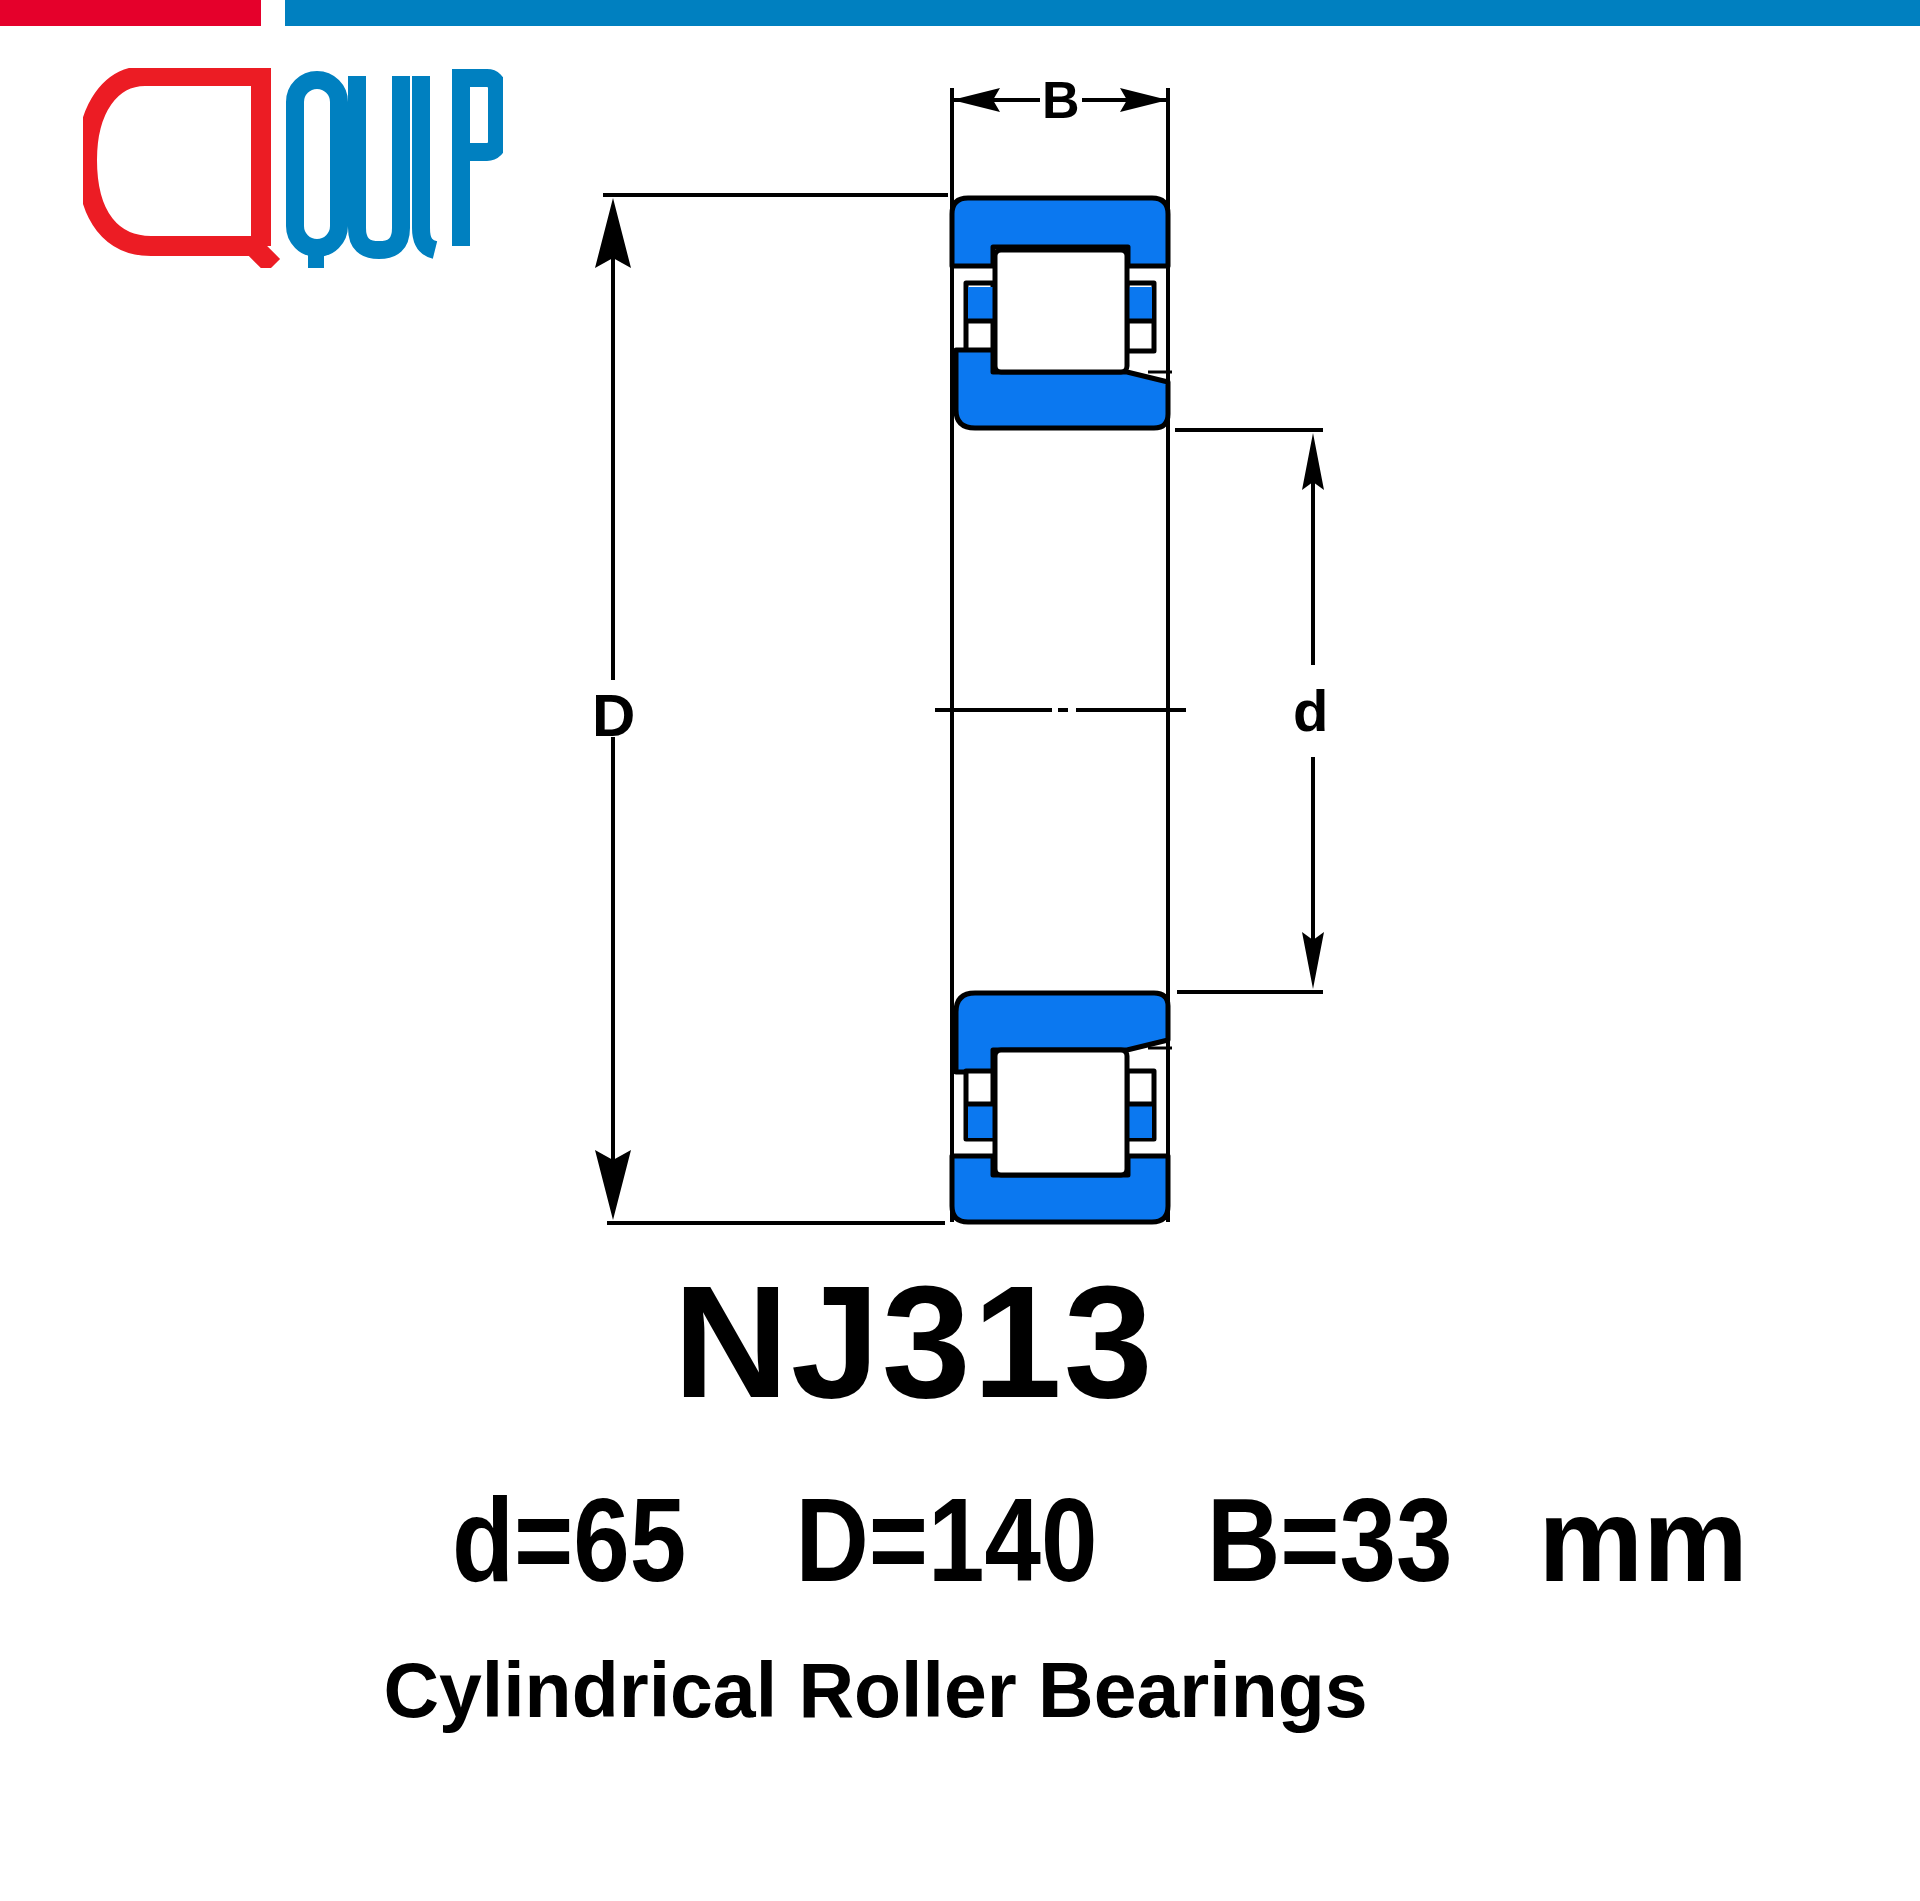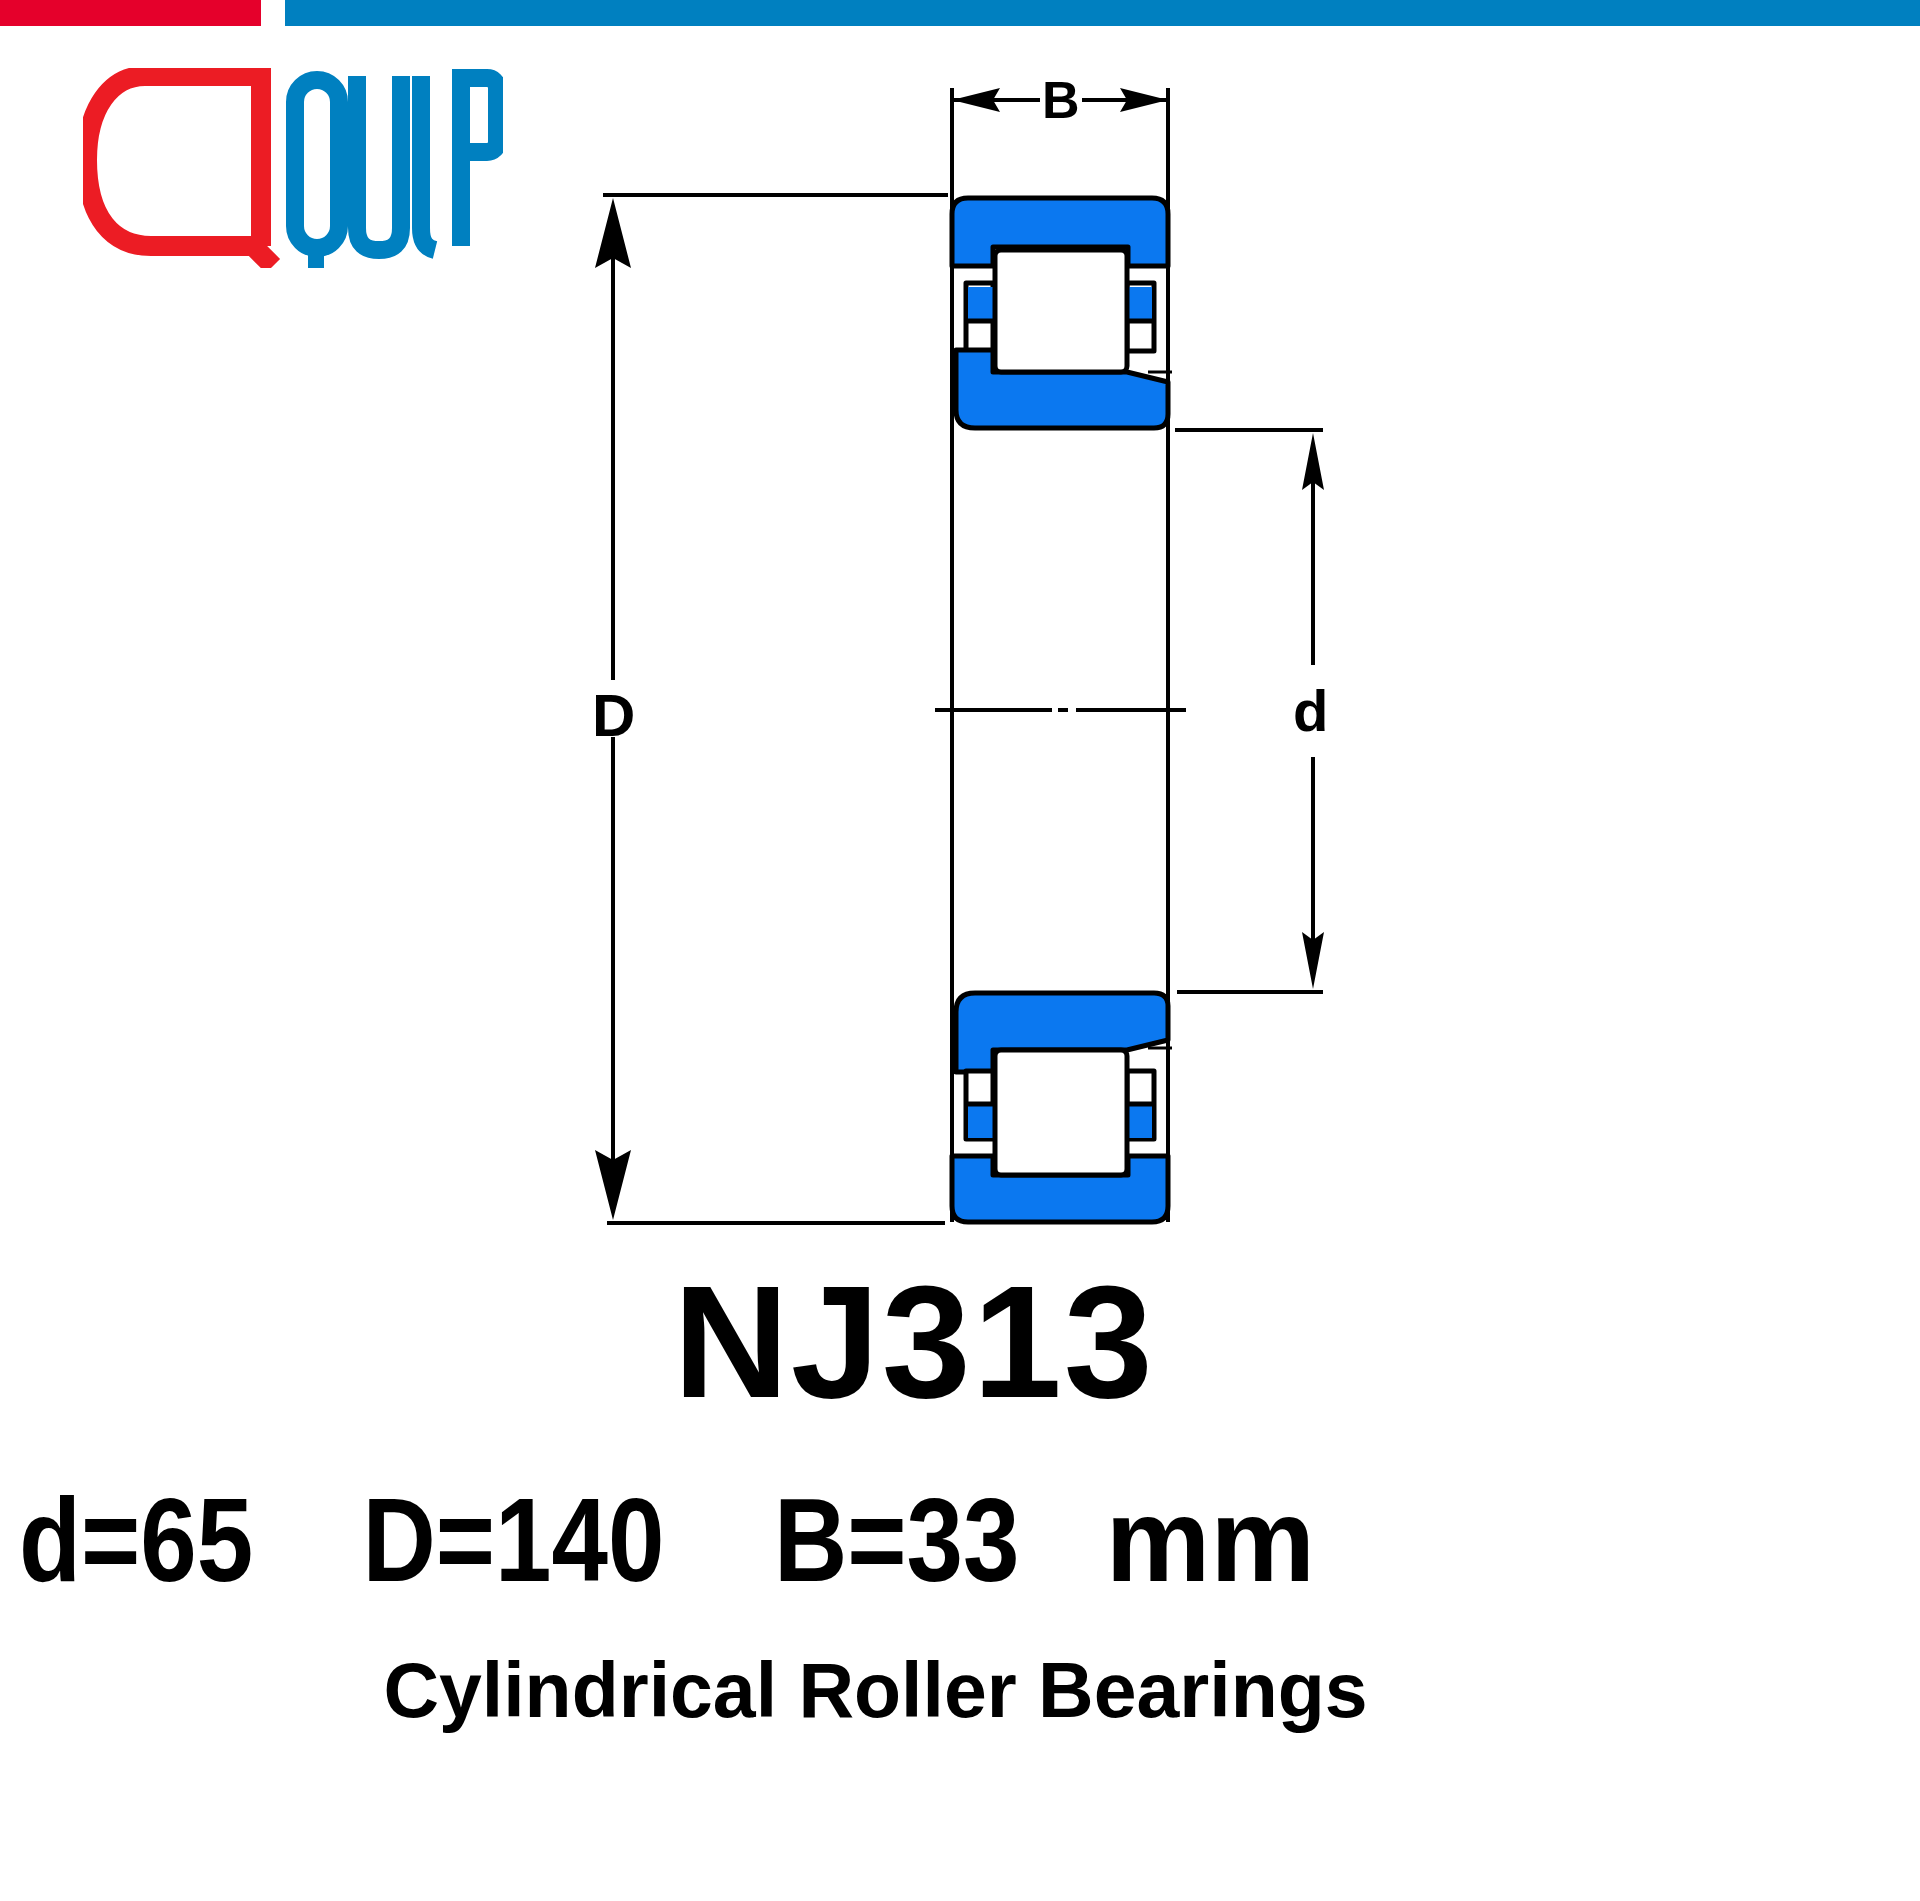--- a/index.html
+++ b/index.html
@@ -4,21 +4,21 @@
 <style>
   html, body { margin: 0; padding: 0; background: #ffffff; }
   body { width: 1920px; height: 1901px; position: relative; overflow: hidden; font-family: "Liberation Sans", sans-serif; }
   .bar { position: absolute; top: 0; height: 26px; }
   .bar-red { left: 0; width: 261px; }
   .bar-blue { left: 285px; right: 0; }
   .logo { position: absolute; left: 83px; top: 68px; width: 420px; height: 200px; }
   .drawing { position: absolute; left: 0; top: 0; width: 1920px; height: 1260px; }
   .dim-label { position: absolute; font-weight: bold; color: #000; line-height: 1; font-family: "Liberation Sans", sans-serif; }
   .model { position: absolute; left: 0; width: 1828px; top: 1262px; text-align: center; font-weight: bold; font-size: 160px; line-height: 1; color: #000; letter-spacing: 2px; }
-  .dims { position: absolute; left: 0; width: 1748px; top: 1481px; text-align: left; font-weight: bold; font-size: 118px; line-height: 1; color: #000; white-space: pre; }
+  .dims { position: absolute; left: 0; width: 1748px; top: 1481px; text-align: right; font-weight: bold; font-size: 118px; line-height: 1; color: #000; white-space: pre; }
   .dims .cond { display: inline-block; transform: scaleX(0.86); transform-origin: center; }
   .subtitle { position: absolute; left: 0; width: 1751px; top: 1652px; text-align: center; font-weight: bold; font-size: 77px; line-height: 1; color: #000; }
 </style>
 </head>
 <body>
 
 <div class="bar bar-red" style="background:#e5002b;"></div>
 <div class="bar bar-blue" style="background:#0080c0;"></div>
 
 <div class="logo">

